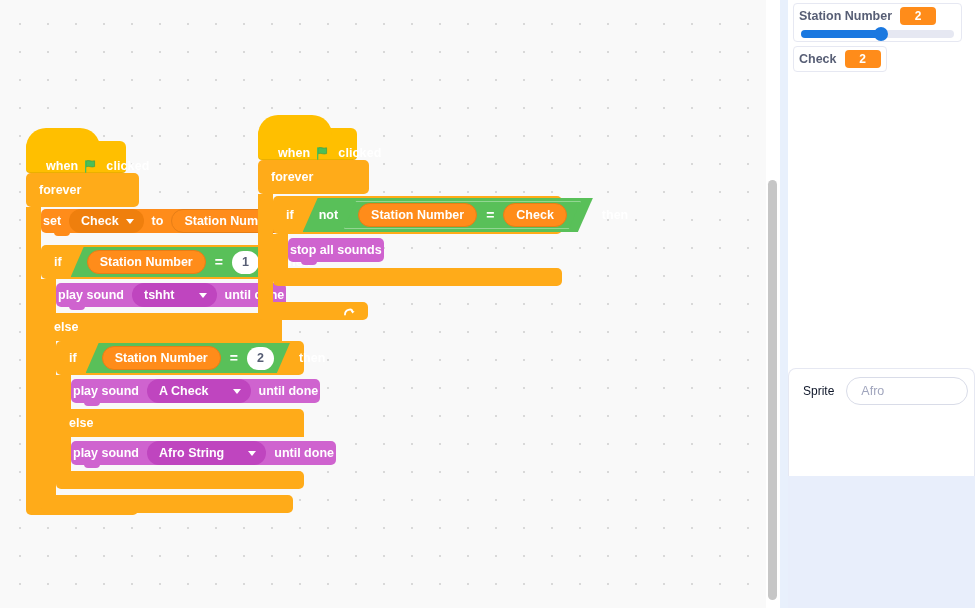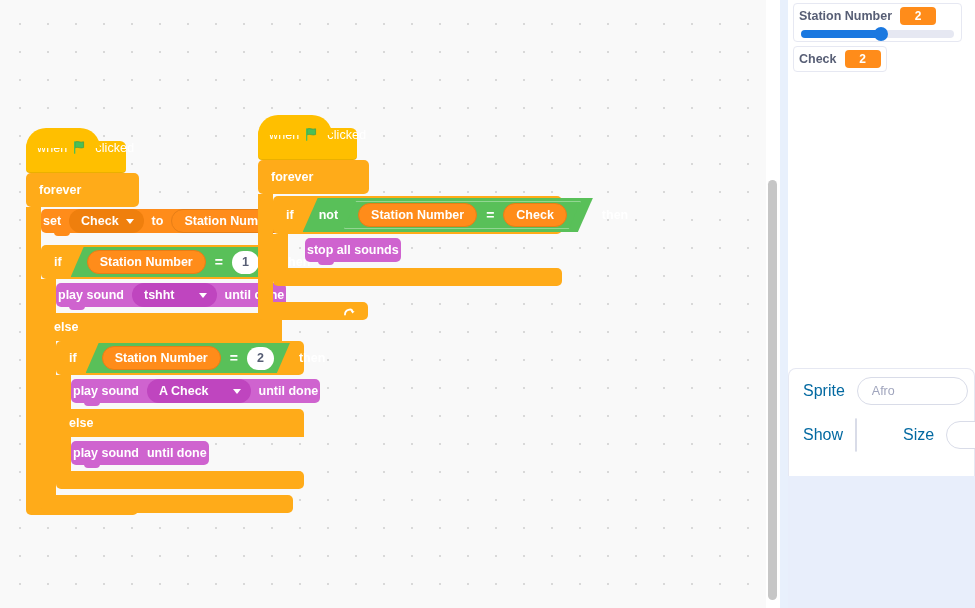--- a/index.html
+++ b/index.html
@@ -35,24 +35,24 @@
     background: #e8f0fc;
   }
 
   
   .blk { position: absolute; font-size: 12.5px; color: #fff; }
   .lbl { white-space: nowrap; }
 
   .hat {
     background: #ffbf00;
     border-radius: 6px 6px 4px 4px;
-    padding: 0 11px;
+    padding: 0 20px;
     height: 32px;
-    display: flex; align-items: flex-start; gap: 7px;
-    font-weight: 400; letter-spacing: .1px;
+    display: flex; align-items: flex-end; gap: 7px;
+    font-weight: 700; letter-spacing: .1px;
     box-shadow: inset 0 -1px 0 rgba(0,0,0,.08);
   }
   .hat::before {
     content: ""; position: absolute; left: 0; top: -13px;
     width: 74px; height: 20px;
     background: #ffbf00;
     border-radius: 38px 38px 0 0;
   }
   .flag {
     width: 14px; height: 13px; position: relative; display: inline-block;
@@ -186,21 +186,21 @@
     background: #1a78e0; border-radius: 50%;
   }
 
   
   #sprite-pane {
     position: absolute; left: 788px; top: 368px; width: 187px; height: 108px;
     background: #fff; border: 1px solid #e6e8f2; border-bottom: none;
     border-radius: 8px 8px 0 0;
   }
   .sp-row { display: flex; align-items: center; height: 44px; padding-left: 14px; gap: 12px; }
-  .sp-label { font-size: 16px; color: #0369a1; font-weight: 400; }
+  .sp-label { font-size: 12px; color: #0f172a; font-weight: 400; }
   .sp-input {
     flex: 1; height: 28px; border: 1px solid #d9dce8; border-radius: 14px;
     display: flex; align-items: center; padding: 0 14px;
     font-size: 12.5px; color: #a0a5bd; background: #fff;
     margin-right: 6px;
   }
   .toggle-group { display: flex; border: 1px solid #d9dce8; border-radius: 4px; overflow: hidden; }
   .toggle-btn {
     width: 36px; height: 32px; display: flex; align-items: center; justify-content: center;
     background: #fff;
@@ -304,20 +304,24 @@
           <span class="lbl">until done</span>
         </div>
 
         <div class="chead" style="position:absolute; left:0; top:68px; width:248px; height:28px; border-radius:0 5px 0 0;">
           <span class="lbl">else</span>
         </div>
         <div class="cleft" style="top:96px; height:34px;"></div>
 
         <div class="stack sound" style="position:absolute; left:15px; top:100px;">
           <span class="lbl">play sound</span>
+          <span class="dropdown dd-sound">
+            <span>Afro String</span>
+            <span class="caret"></span>
+          </span>
           <span class="lbl">until done</span>
         </div>
 
         <div class="cfoot" style="top:130px; width:248px; height:18px;"></div>
       </div>
     </div>
 
     <div class="blk" style="left:258px; top:128px;">
 
       <div class="hat" style="position:relative; width:99px;">
@@ -354,21 +358,21 @@
             <span class="hex-inner">
               <span class="oval">Station Number</span>
               <span class="eq">=</span>
               <span class="oval">Check</span>
             </span>
           </span>
           <span class="lbl">then</span>
         </div>
         <div class="cleft" style="top:38px; height:34px;"></div>
 
-        <div class="stack sound" style="position:absolute; left:32px; top:42px;">
+        <div class="stack sound" style="position:absolute; left:15px; top:42px;">
           <span class="lbl">stop all sounds</span>
         </div>
 
         <div class="cfoot" style="top:72px; width:289px; height:18px;"></div>
       </div>
     </div>
 
   </div>
 
   <div id="ws-scroll-track"></div>
@@ -395,31 +399,17 @@
       <span class="mon-value">2</span>
     </div>
 
   </div>
 
   <div id="sprite-pane">
     <div class="sp-row">
       <span class="sp-label">Sprite</span>
       <span class="sp-input">Afro</span>
     </div>
-    <div class="sp-row">
-      <span class="sp-label">Show</span>
-      <span class="toggle-group">
-        <span class="toggle-btn">
-          <svg width="17" height="17" viewBox="0 0 17 17">
-              <ellipse cx="8.5" cy="8.5" rx="7" ry="4.4" fill="none" stroke="#575e75" stroke-width="1.2"></ellipse>
-              <circle cx="8.5" cy="8.5" r="2.4" fill="#575e75"></circle>
-            </svg>
-        </span>
-
-      </span>
-      <span class="sp-label" style="margin-left:34px;">Size</span>
-      <span class="sp-input" style="flex:none; width:46px; margin-right:0;"></span>
-    </div>
   </div>
 
   <div id="sprite-list"></div>
 
 </div>
 
 </body></html>

